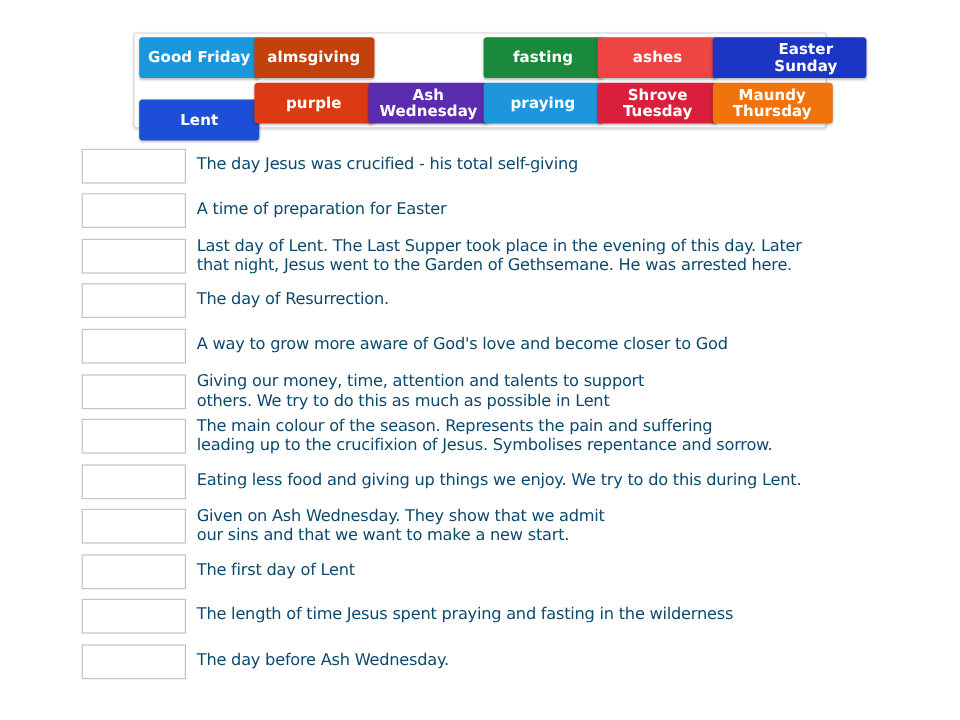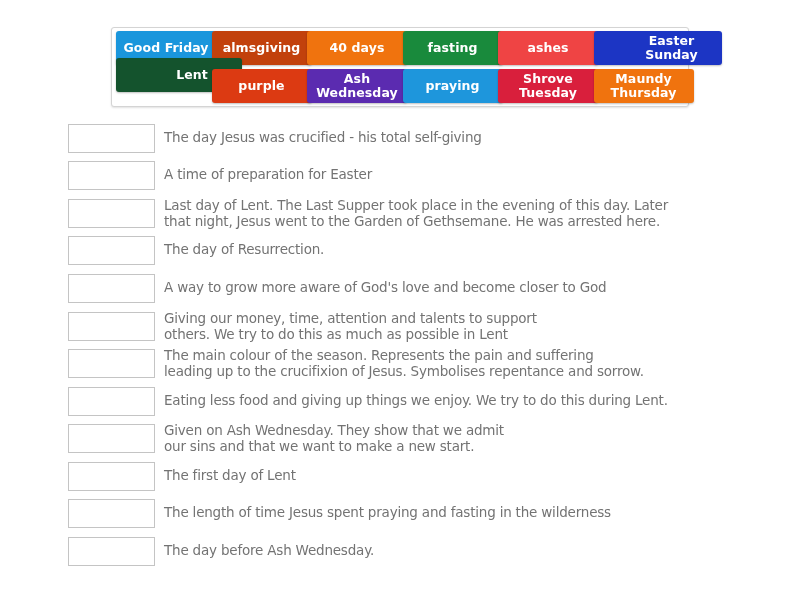--- a/index.html
+++ b/index.html
@@ -8,34 +8,33 @@
   .bank { position:absolute; left:111px; top:27px; width:576px; height:78px;
           border:1px solid #d4d4d4; border-radius:3px; background:#fff;
           box-shadow:0 1px 2px rgba(0,0,0,0.12); }
   .tile { position:absolute; width:100px; height:34px; border-radius:3px;
           color:#ffffff; font-weight:bold; font-size:12.5px; line-height:14px;
           display:flex; align-items:center; justify-content:center; text-align:center;
           box-shadow:0 1px 2px rgba(0,0,0,0.25); cursor:pointer; letter-spacing:0.1px; }
   .row { position:absolute; left:68px; width:640px; }
   .box { position:absolute; left:0; top:0; width:85px; height:27px;
          border:1px solid #c4c4c4; background:#fff; }
-  .desc { position:absolute; left:96px; color:#737373; font-size:13.5px; line-height:15.5px;
+  .desc { position:absolute; left:96px; color:#0c4a6e; font-size:13.5px; line-height:15.5px;
           white-space:pre-line; font-family: "DejaVu Sans", sans-serif; letter-spacing:-0.2px; }
 </style>
 </head>
 <body>
 
 <div class="bank" id="bank">
     <div class="tile" style="left: 4px; top: 3px; background: rgb(26, 150, 220);">Good Friday</div>
     <div class="tile" style="left: 99.5px; top: 3px; background: #c2410c;">almsgiving</div>
-    <div class="tile" style="left: 195px; top: 3px; background: rgb(240, 115, 14);">40 days</div>
     <div class="tile" style="left: 290.5px; top: 3px; background: rgb(25, 138, 60);">fasting</div>
     <div class="tile" style="left: 386px; top: 3px; background: #ef4444;">ashes</div>
     <div class="tile" style="left: 481.5px; top: 3px; background: rgb(28, 53, 196); padding-left: 28px;">Easter Sunday</div>
-    <div class="tile" style="left: 4px; top: 30px; background: #14532d; padding-left: 26px;">Lent</div>
+    <div class="tile" style="left: 4px; top: 55px; background: #1d4ed8;">Lent</div>
     <div class="tile" style="left: 99.5px; top: 41px; background: rgb(220, 58, 18);">purple</div>
     <div class="tile" style="left: 195px; top: 41px; background: rgb(91, 43, 176);">Ash Wednesday</div>
     <div class="tile" style="left: 290.5px; top: 41px; background: rgb(30, 150, 220);">praying</div>
     <div class="tile" style="left: 386px; top: 41px; background: rgb(217, 31, 60);">Shrove Tuesday</div>
     <div class="tile" style="left: 481.5px; top: 41px; background: rgb(240, 115, 14);">Maundy Thursday</div>
   </div>
 <div id="rows">
     <div class="row" style="top: 124px;">
       <div class="box"></div>
       <div class="desc" style="top: 6px;">The day Jesus was crucified - his total self-giving</div>

